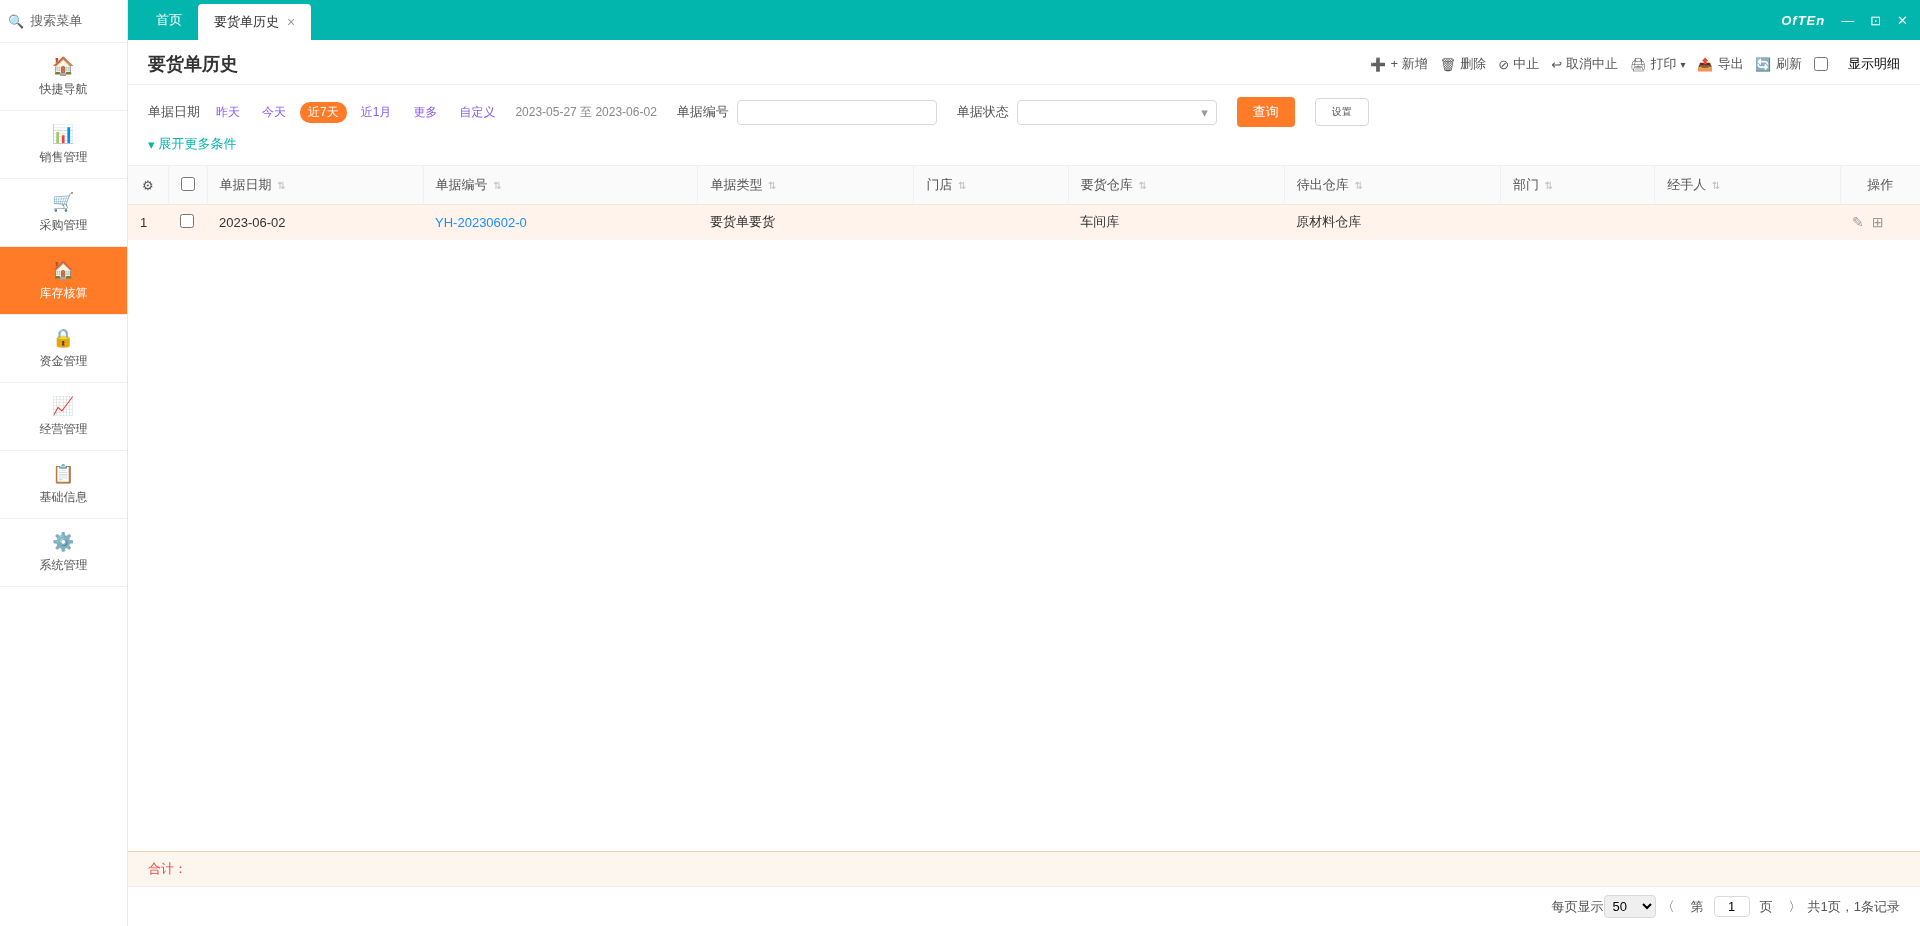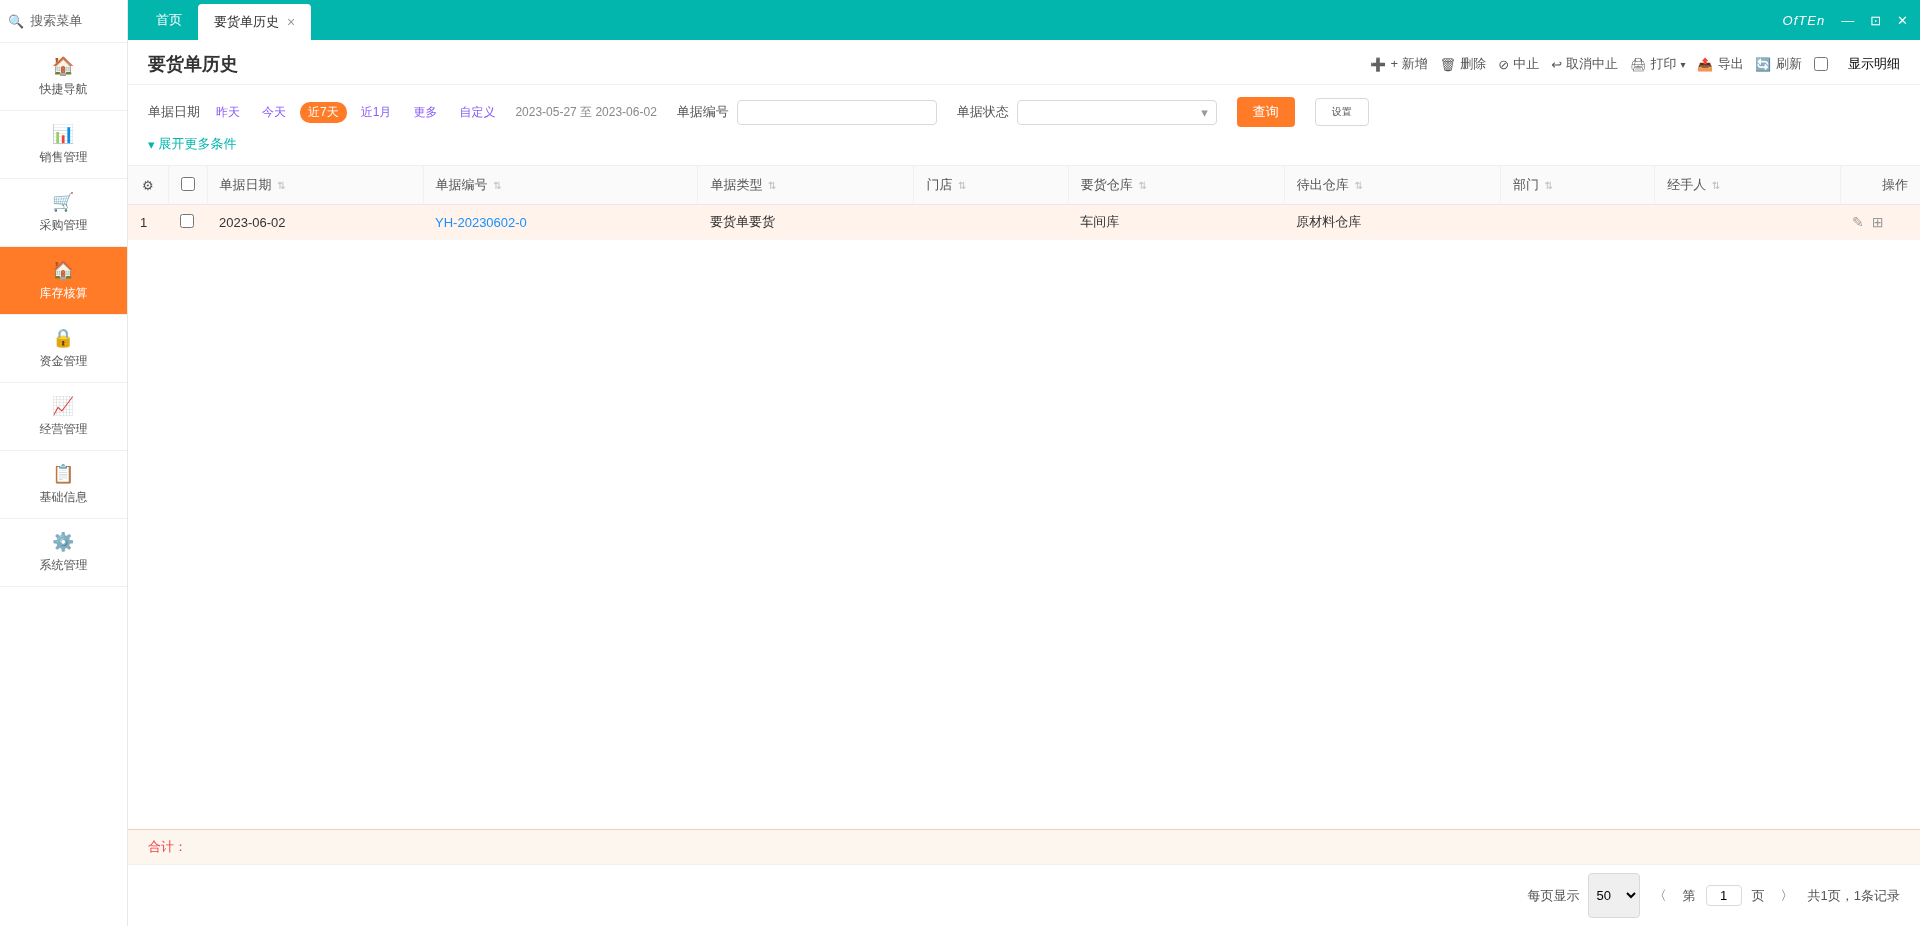--- a/index.html
+++ b/index.html
@@ -221,21 +221,21 @@
     }
     thead th {
       padding: 10px 12px;
       text-align: left;
       color: #555;
       font-weight: 500;
       white-space: nowrap;
       border-right: 1px solid #f0f0f0;
       font-size: 13px;
     }
-    thead th:last-child { border-right: none; text-align: right; }
+    thead th:last-child { border-right: none; }
     tbody tr { border-bottom: 1px solid #f5f5f5; }
     tbody tr.selected { background: #fff3eb; }
     tbody td {
       padding: 8px 12px;
       color: #333;
       white-space: nowrap;
     }
     .sort-icon { color: #bbb; font-size: 10px; margin-left: 2px; }
     .link-text { color: #1890ff; cursor: pointer; text-decoration: none; }
     .row-actions { display: flex; gap: 8px; }
@@ -251,21 +251,20 @@
       background: #fdf6ef;
       padding: 8px 20px;
       border-top: 1px solid #f0d0b0;
       color: #ef4444;
     }
     .pagination {
       display: flex;
       align-items: center;
       justify-content: flex-end;
       padding: 8px 20px;
-      gap: 8px;
       border-top: 1px solid #f0f0f0;
       color: #555;
     }
     .page-nav {
       display: flex;
       align-items: center;
       gap: 4px;
     }
     .page-nav span {
       cursor: pointer;
@@ -277,21 +276,21 @@
       border: 1px solid #d9d9d9;
       border-radius: 4px;
       width: 36px;
       text-align: center;
       padding: 2px 4px;
       outline: none;
     }
     .page-size-select {
       border: 1px solid #d9d9d9;
       border-radius: 4px;
-      padding: 13px 4px;
+      padding: 2px 4px;
       outline: none;
     }
     .display-detail-wrap {
       display: flex;
       align-items: center;
       gap: 20px;
     }
     .checkbox-small { width: 14px; height: 14px; cursor: pointer; }
   </style>
 </head>
@@ -340,21 +339,21 @@
 
   <div class="topbar">
     <div class="tab-item home">
       <span>首页</span>
     </div>
     <div class="tab-item active">
       <span>要货单历史</span>
       <span class="tab-close">×</span>
     </div>
     <div class="topbar-right">
-      <span style="font-weight:normal;font-style:italic;letter-spacing:1px;">OfTEn</span>
+      <span style="font-weight:bold;font-style:italic;letter-spacing:1px;">OfTEn</span>
       <span>—</span>
       <span>⊡</span>
       <span>✕</span>
     </div>
   </div>
 
   <div class="content">
 
     <div class="page-header">
       <h2 class="page-title">要货单历史</h2>

